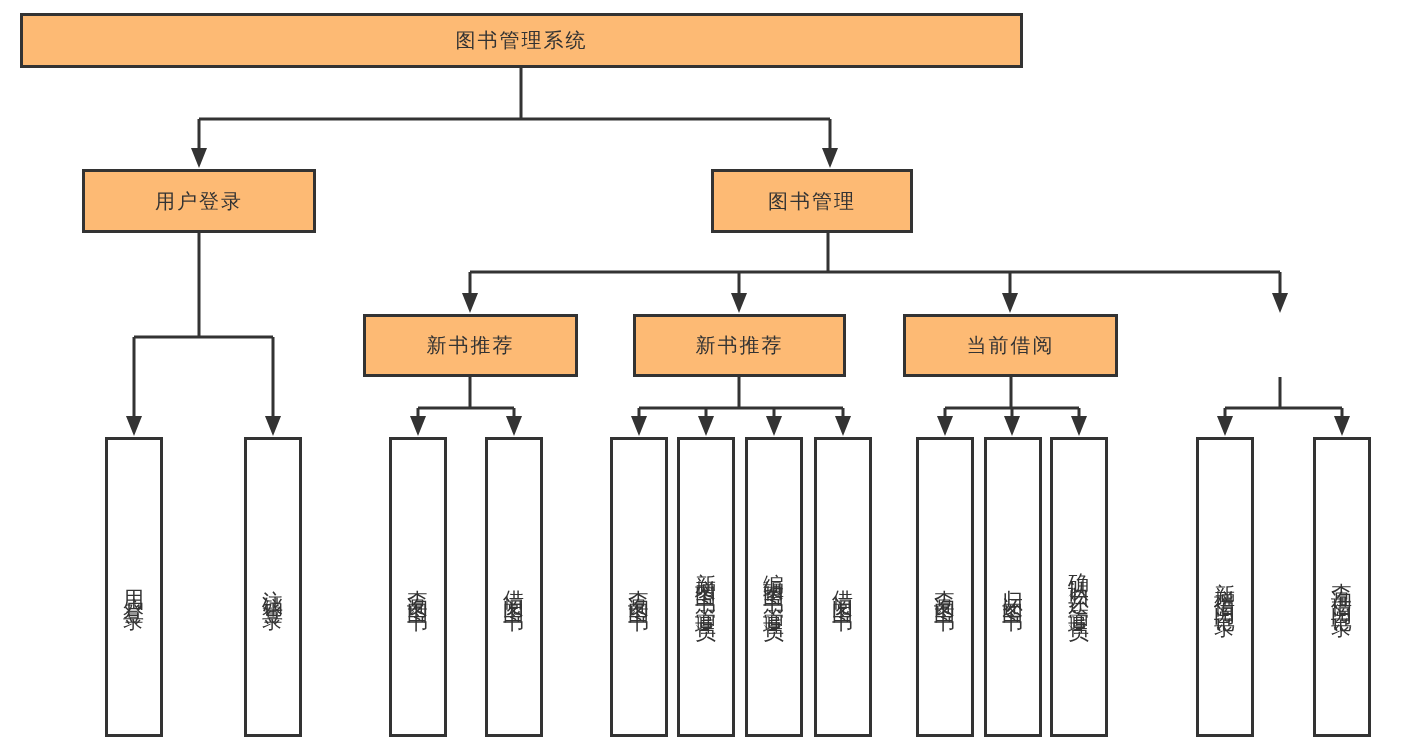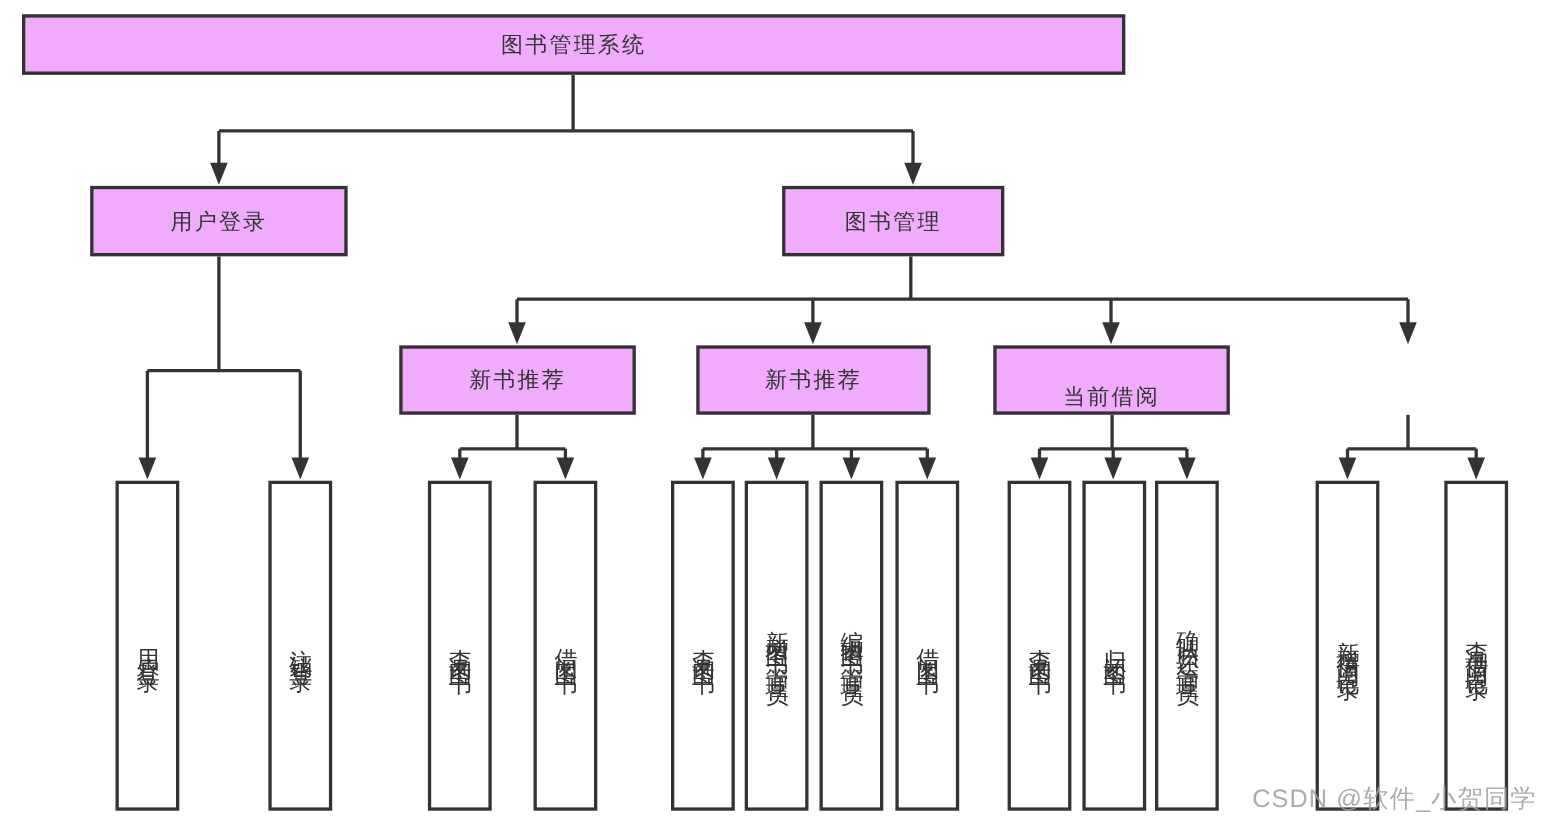--- a/index.html
+++ b/index.html
@@ -21,21 +21,21 @@
     left: 0;
     top: 0;
     width: 1405px;
     height: 747px;
     pointer-events: none;
   }
   .node {
     position: absolute;
     box-sizing: border-box;
     border: 3px solid #333333;
-    background: #f0abfc;
+    background: #fdba74;
     display: flex;
     align-items: center;
     justify-content: center;
     font-size: 20px;
     letter-spacing: 2px;
     color: #333333;
     z-index: 2;
   }
   .node .hlabel {
     white-space: nowrap;
@@ -136,21 +136,21 @@
   <div class="node" style="left:711px; top:169px; width:202px; height:64px;">
     <span class="hlabel">图书管理</span>
   </div>
 
   <div class="node" style="left:363px; top:314px; width:215px; height:63px;">
     <span class="hlabel">新书推荐</span>
   </div>
   <div class="node" style="left:633px; top:314px; width:213px; height:63px;">
     <span class="hlabel">新书推荐</span>
   </div>
-  <div class="node" style="left:903px; top:314px; width:215px; height:63px;align-items:flex-end;">
+  <div class="node" style="left:903px; top:314px; width:215px; height:63px;">
     <span class="hlabel">当前借阅</span>
   </div>
 
   <div class="leaf" style="left:105px;">
     <span class="vlabel">用户登录</span>
   </div>
   <div class="leaf" style="left:244px;">
     <span class="vlabel">注销登录</span>
   </div>
 
@@ -184,15 +184,14 @@
     <span class="vlabel">确认归还（管理员）</span>
   </div>
 
   <div class="leaf" style="left:1196px;">
     <span class="vlabel">新增借阅记录</span>
   </div>
   <div class="leaf" style="left:1313px;">
     <span class="vlabel">查询借阅记录</span>
   </div>
 
-  <div class="watermark">CSDN @软件_小贺同学</div>
 
 </div>
 
 </body></html>

